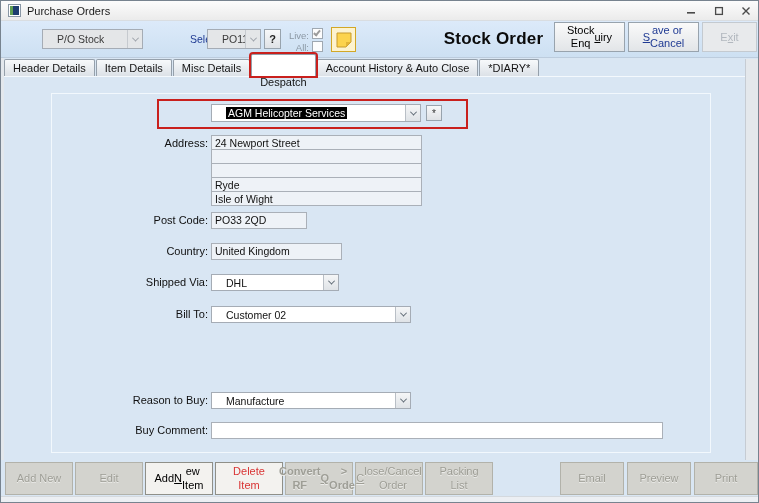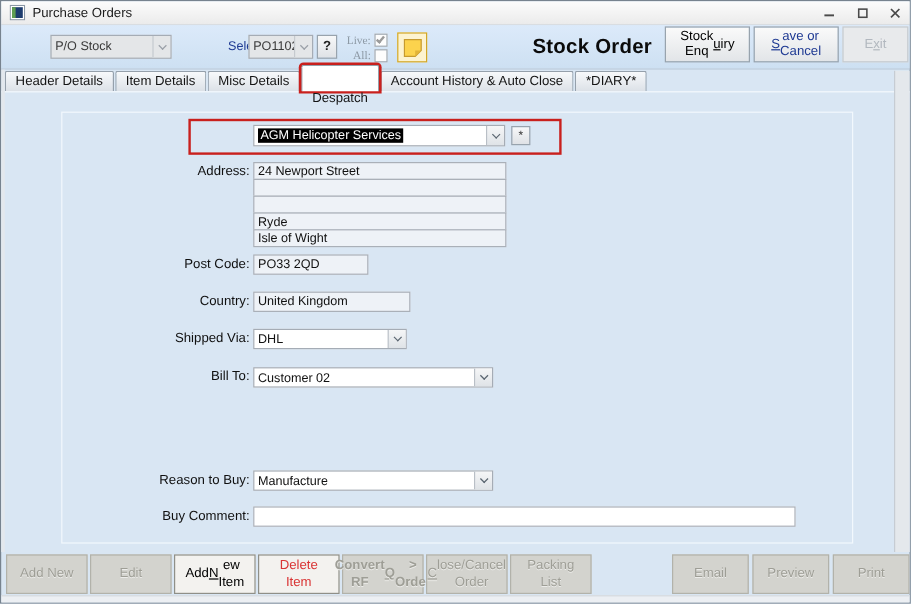--- a/index.html
+++ b/index.html
@@ -13,33 +13,33 @@
   .app-icon { position:absolute; left:7px; top:3px; width:13px; height:13px; }
   .title-text { position:absolute; left:26px; top:4px; font-size:11px; color:#1b1b1b; }
   .winbtn { position:absolute; top:2px; width:19px; height:15px; display:flex;
             align-items:center; justify-content:center; }
 
   
   .toolbar { position:absolute; left:0; top:20px; width:759px; height:37px;
              background:linear-gradient(#dceafa,#cde0f2); border-bottom:1px solid #bcccdd; }
   .nav-label { position:absolute; font-size:10.5px; font-weight:normal; color:#1f3a93;margin-left:39px; }
   .combo { position:absolute; display:flex; align-items:center; background:#fff;
-           border:1px solid #a5acb5; font-size:10.5px; color:#111; padding-left:3px; overflow:hidden; }
+           border:1px solid #a5acb5; font-size:10.5px; color:#111; padding-left:14px; overflow:hidden; }
   .combo .cv { white-space:nowrap; overflow:hidden; }
   .arrow-btn { margin-left:auto; align-self:stretch; width:15px; flex:0 0 15px;
                background:linear-gradient(#f5f6f7,#dfe3e7); border-left:1px solid #b9bfc6;
                display:flex; align-items:center; justify-content:center; }
   .chev { width:5px; height:5px; border-right:1.5px solid #5a6570; border-bottom:1.5px solid #5a6570;
           transform:rotate(45deg) translate(-1px,-1px); }
   .combo.disabled { background:#e4e6e8; color:#3a3a3a; }
   .combo.disabled .arrow-btn { background:#e4e6e8; border-left-color:#c6cacf; }
   .combo.disabled .chev { border-color:#9aa0a8; }
   .sq-btn { position:absolute; background:linear-gradient(#f7f8f9,#dfe2e6); border:1px solid #98a3ad;
             font-size:11px; font-weight:bold; color:#222; display:flex; align-items:center; justify-content:center; }
-  .chk-label { position:absolute; font-size:9.5px; color:#8c98a4; text-align:right; width:30px;font-family:Liberation Serif, serif; }
+  .chk-label { position:absolute; font-size:9.5px; color:#8c98a4; text-align:right; width:30px; }
   .chk { position:absolute; width:11px; height:11px; background:#fdfdfd; border:1px solid #9fa8b1; }
   .chk .tick { position:absolute; left:2px; top:0px; width:4px; height:7px;
                border-right:2px solid #9b9b9b; border-bottom:2px solid #9b9b9b; transform:rotate(40deg); }
   .note-btn { position:absolute; left:330px; top:6px; width:25px; height:25px;
               background:#fdf3cf; border:1px solid #d2a727; display:flex; align-items:center; justify-content:center; }
   .order-title { position:absolute; left:420px; top:8px; width:145px; text-align:center;
                  font-size:17px; font-weight:bold; color:#0b0b0b; letter-spacing:0.2px; }
   .btn3d { position:absolute; top:1px; height:30px; background:linear-gradient(#fafafa,#e2e5e8);
            border:1px solid #98a3ad; font-size:11px; line-height:1.15; color:#000;
            display:flex; align-items:center; justify-content:center; text-align:center; }

